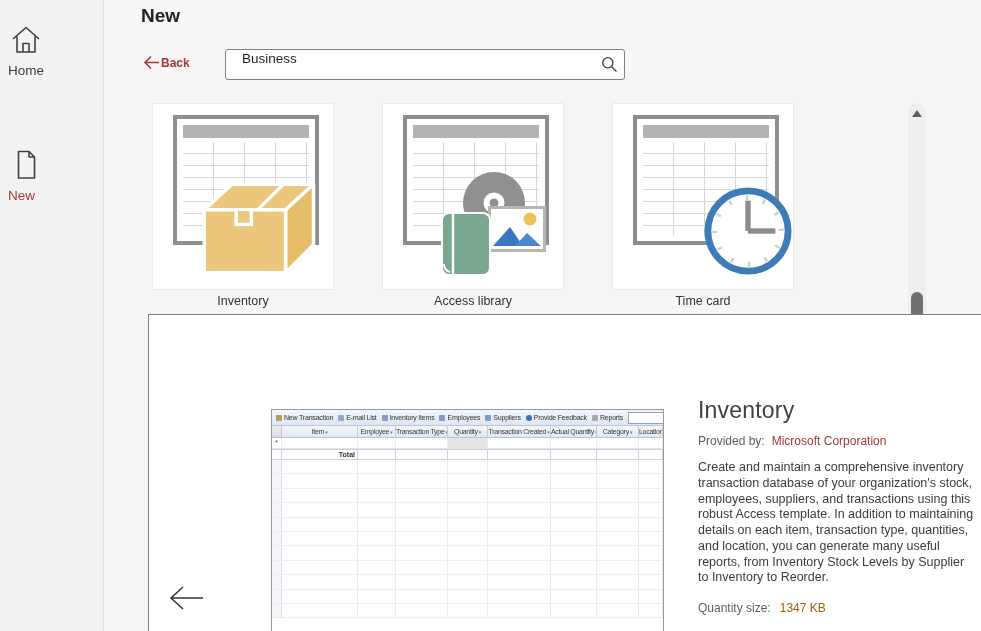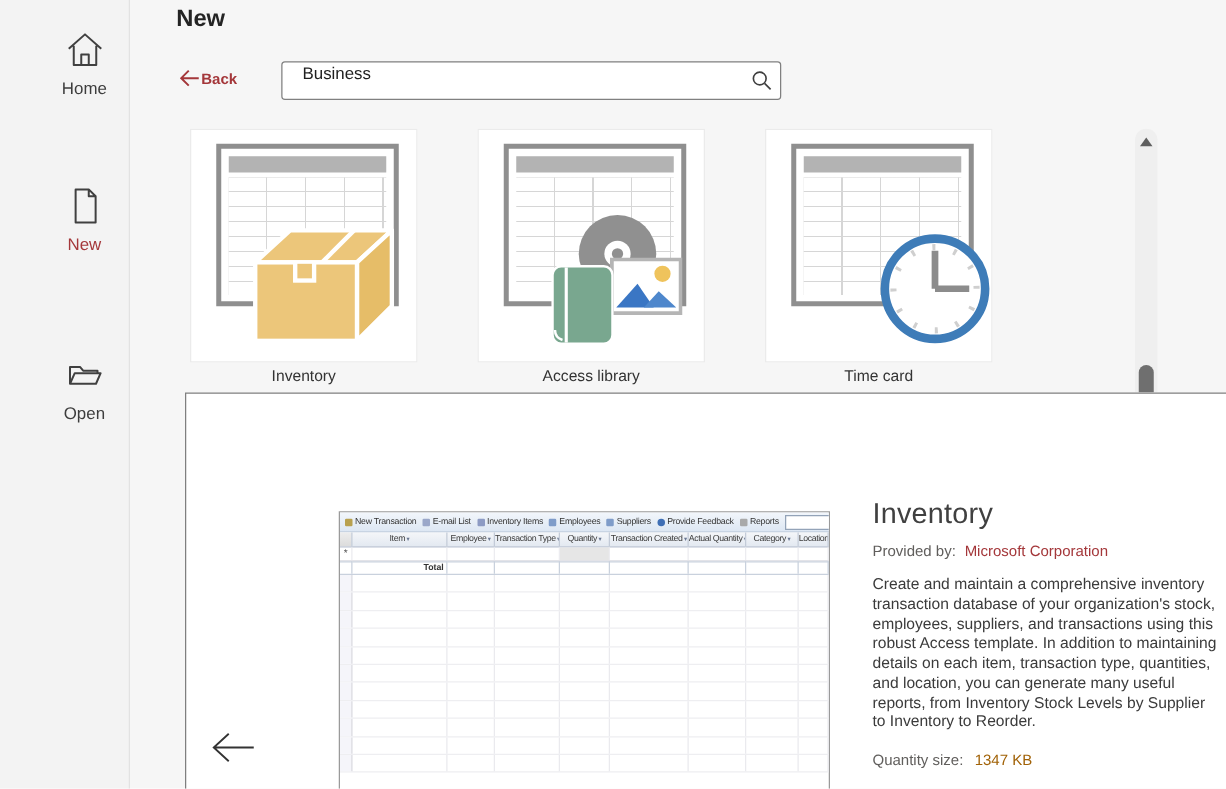--- a/index.html
+++ b/index.html
@@ -2,22 +2,22 @@
 <html><head>
 <meta charset="utf-8">
 <style>
   html,body{margin:0;padding:0;background:#fff;}
   .app{position:relative;width:981px;height:631px;overflow:hidden;
        font-family:"Liberation Sans",sans-serif;background:#f6f6f6;color:#262626;}
 
   
   .sidebar{position:absolute;left:0;top:0;width:103px;height:631px;
            background:#f3f3f3;border-right:1px solid #e2e2e2;}
-  .side-item{position:absolute;left:16px;width:103px;display:flex;flex-direction:column;
-             align-items:center;cursor:pointer;}
+  .side-item{position:absolute;left:8px;width:103px;display:flex;flex-direction:column;
+             cursor:pointer;}
   .side-item .lbl{margin-top:5px;font-size:13.5px;color:#3d3d3d;}
   .side-item.active .lbl{color:#a4373a;}
   .side-icon{width:36px;height:36px;}
 
   
   .page-title{position:absolute;left:141px;top:5px;font-size:19px;font-weight:700;color:#242424;}
   .back-link{position:absolute;left:143px;top:55px;display:flex;align-items:center;gap:1px;
              color:#a4373a;font-size:12px;font-weight:700;cursor:pointer;}
   .search-box{position:absolute;left:225px;top:49px;width:398px;height:29px;background:#fff;
               border:1px solid #808080;border-radius:3px;display:flex;align-items:flex-start;}
@@ -109,26 +109,20 @@
         <path d="M5 17 L18 5.5 L31 17 M9 14.5 V30 H27 V14.5 M15 30 V21.5 H21 V30" fill="none" stroke="#404040" stroke-width="1.6" stroke-linejoin="round"></path>
       </svg>
       <span class="lbl">Home</span>
     </div>
     <div class="side-item active" style="top:147px">
       <svg class="side-icon" viewBox="0 0 36 36">
         <path d="M10.5 4.5 H21 L26.5 10 V31 H10.5 Z M21 4.5 V10 H26.5" fill="none" stroke="#404040" stroke-width="1.6" stroke-linejoin="round"></path>
       </svg>
       <span class="lbl">New</span>
     </div>
-    <div class="side-item" style="top:282px">
-      <svg class="side-icon" viewBox="0 0 36 36">
-        <path d="M6 25 V11.5 H14 L16.5 14.5 H28 V16.5 M6 25 L9.8 16.5 H30.5 L26.8 25 Z" fill="none" stroke="#404040" stroke-width="1.6" stroke-linejoin="round"></path>
-      </svg>
-      <span class="lbl">Open</span>
-    </div>
   </div>
 
   <div class="page-title">New</div>
 
   <div class="back-link">
     <svg width="17" height="15" viewBox="0 0 17 15">
       <path d="M16 7.5 H2 M8 1.5 L2 7.5 L8 13.5" fill="none" stroke="#a4373a" stroke-width="1.6"></path>
     </svg>
     <span>Back</span>
   </div>

